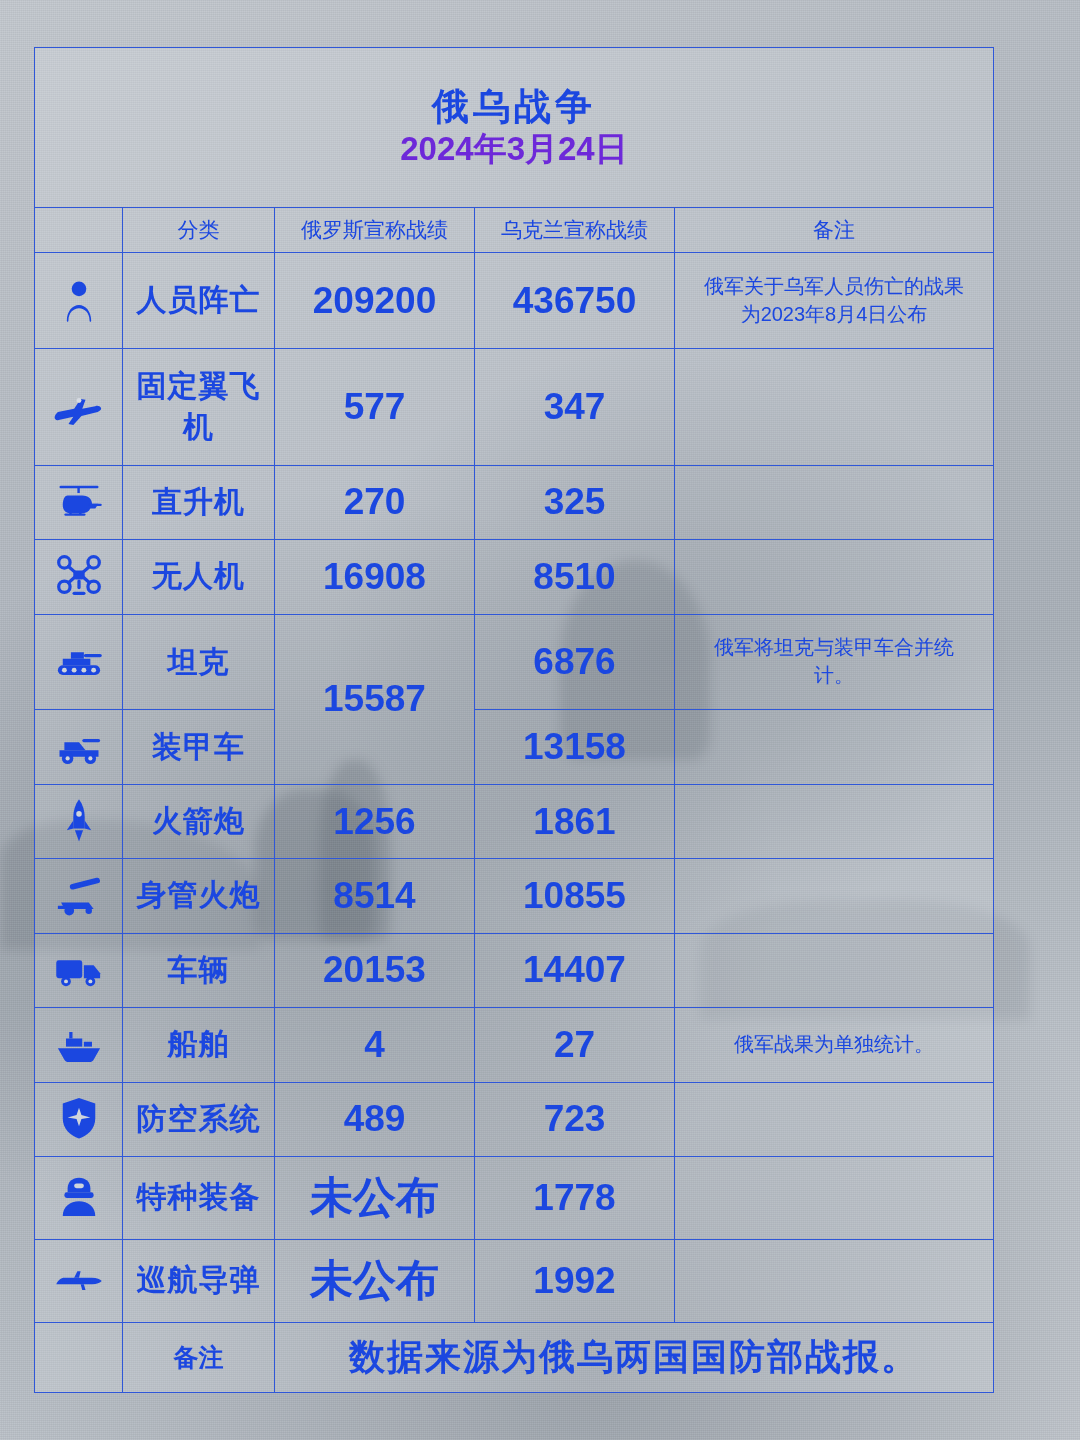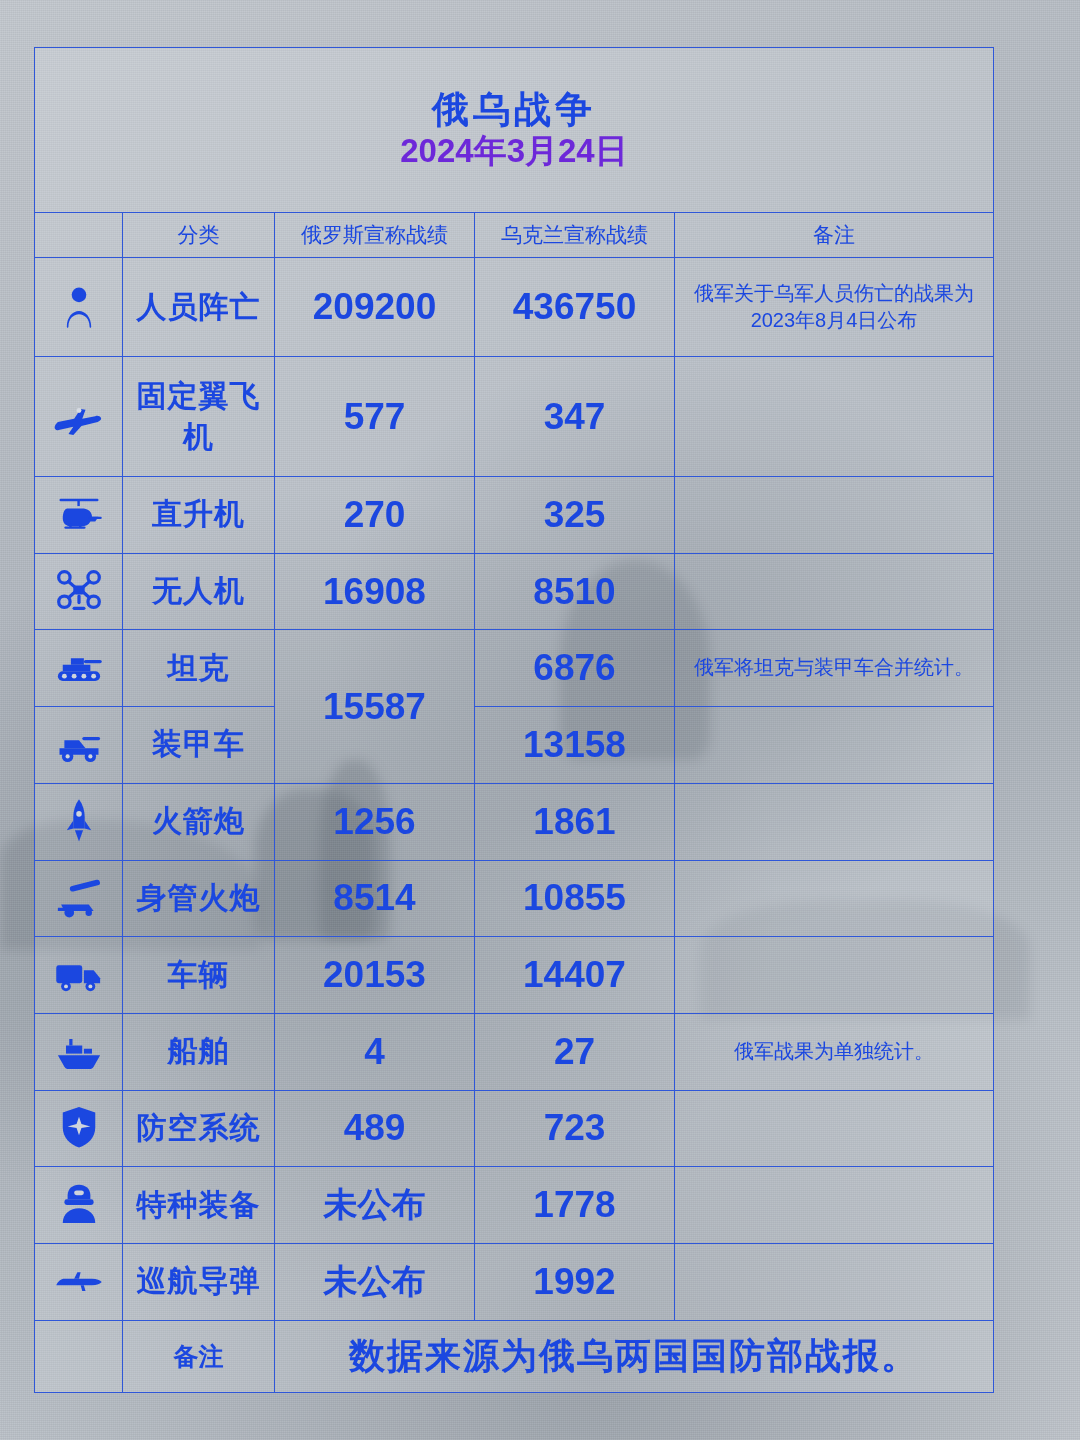--- a/index.html
+++ b/index.html
@@ -93,26 +93,26 @@
     font-size: 30px;
     font-weight: bold;
     letter-spacing: 1px;
   }
   .num {
     font-size: 37px;
     font-weight: bold;
     letter-spacing: 0px;
   }
   .num.small {
-    font-size: 34px;
+    font-size: 43px;
   }
   .note {
     font-size: 20px;
     text-align: left;
-    padding: 6px 10px !important;
+    padding: 6px 20px !important;
     line-height: 1.38;
     vertical-align: middle;
   }
   .footer-label {
     font-size: 25px;
     font-weight: bold;
   }
   .footer-text {
     font-size: 36px;
     font-weight: bold;

